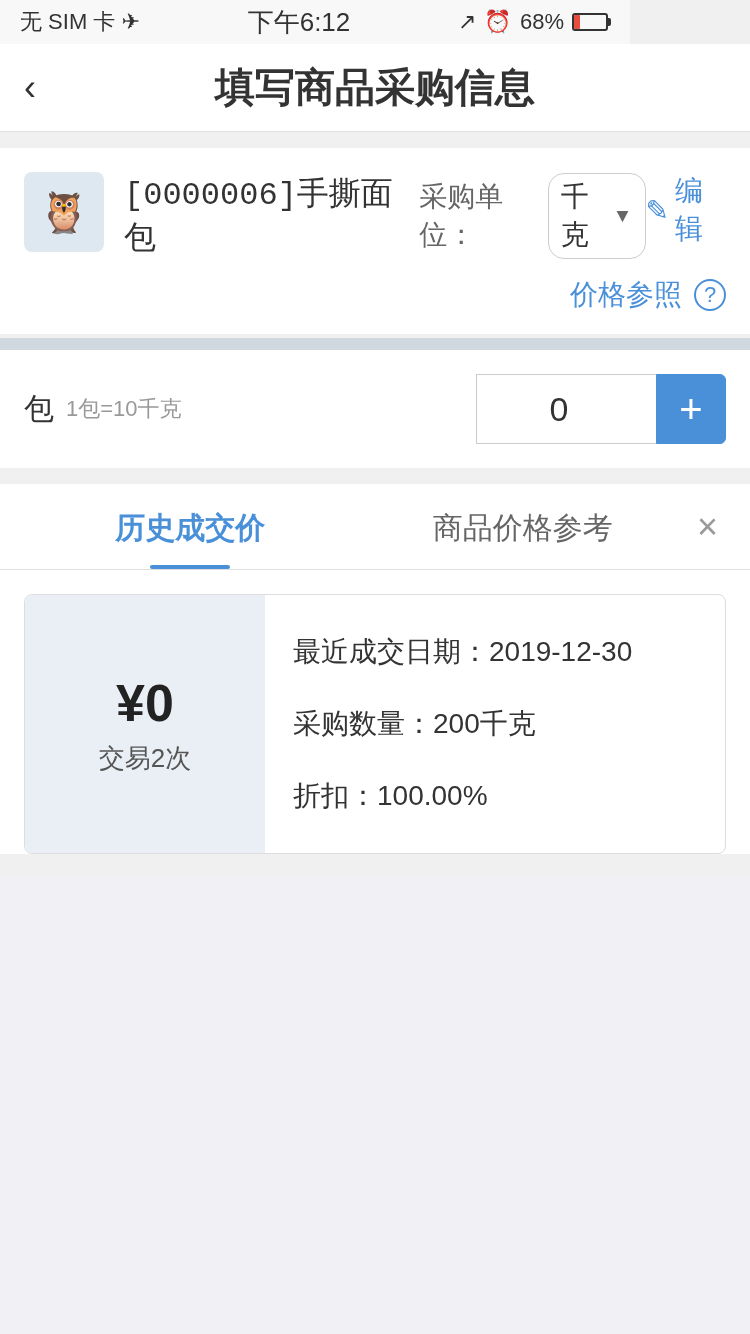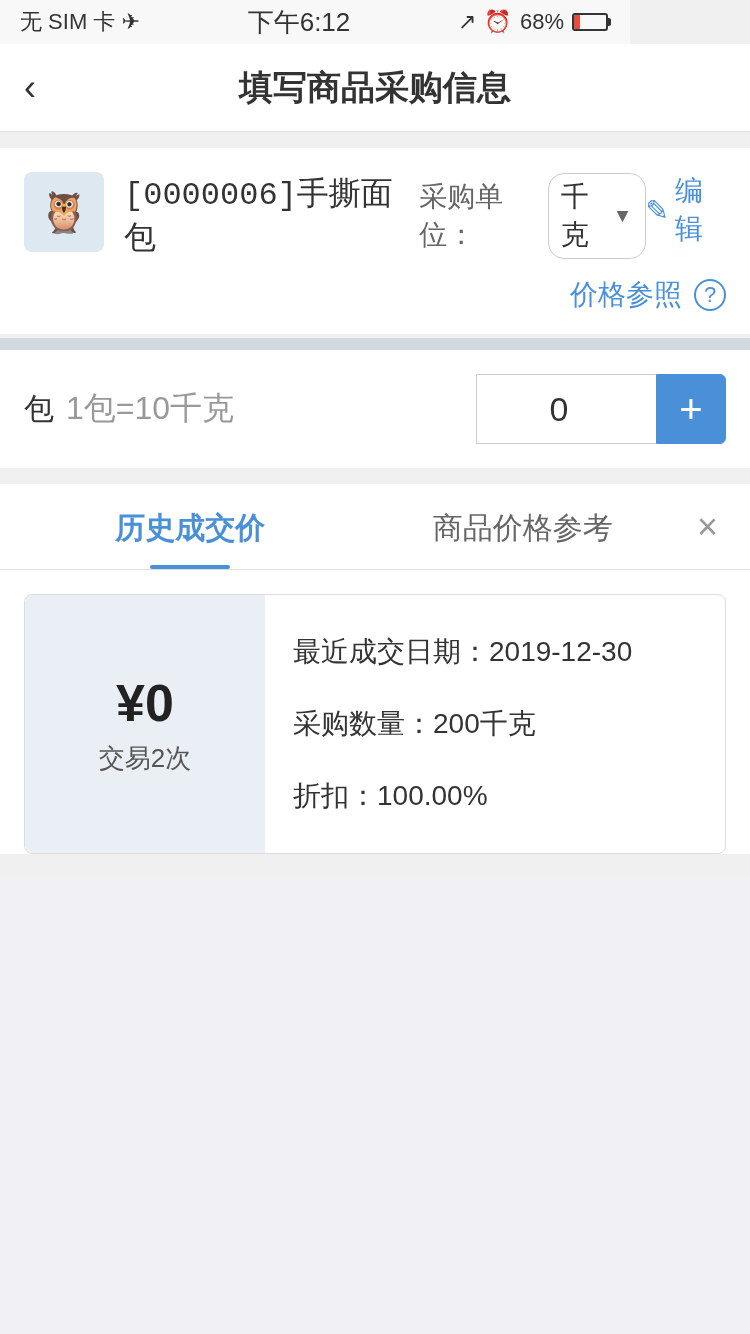--- a/index.html
+++ b/index.html
@@ -83,21 +83,21 @@
       border-bottom: 1px solid #e0e0e0;
     }
     .nav-back {
       position: absolute;
       left: 24px;
       font-size: 36px;
       color: #333;
       cursor: pointer;
     }
     .nav-title {
-      font-size: 34px;
+      font-size: 40px;
       font-weight: 600;
       color: #333;
       text-align: center;
     }
 
     
     .product-card {
       background: #fff;
       padding: 24px 24px 20px;
       margin-top: 16px;
@@ -205,21 +205,21 @@
       padding: 24px 24px;
       gap: 0;
     }
     .qty-label {
       font-size: 30px;
       color: #333;
       font-weight: 500;
       margin-right: 12px;
     }
     .qty-unit-info {
-      font-size: 32px;
+      font-size: 22px;
       color: #999;
       flex: 1;
     }
     .qty-input-wrap {
       display: flex;
       align-items: center;
       gap: 0;
     }
     .qty-input {
       width: 180px;

